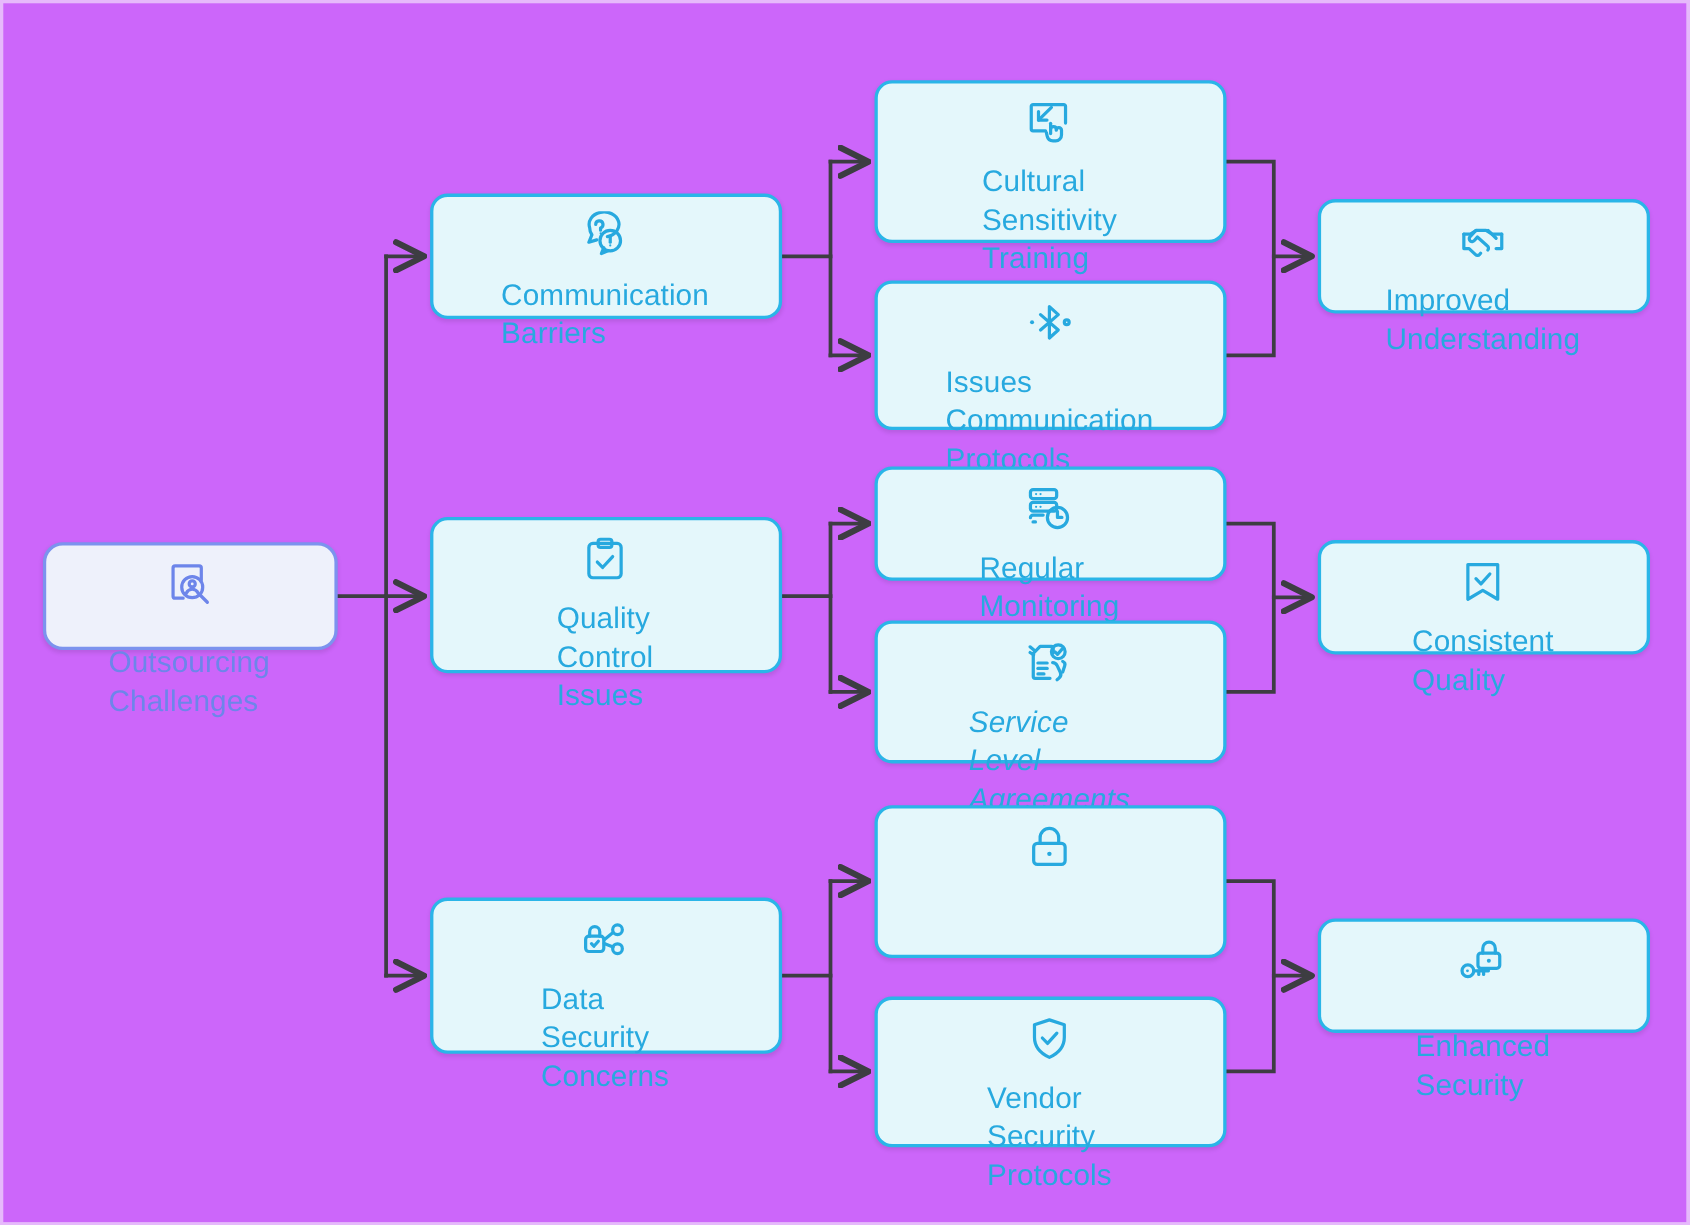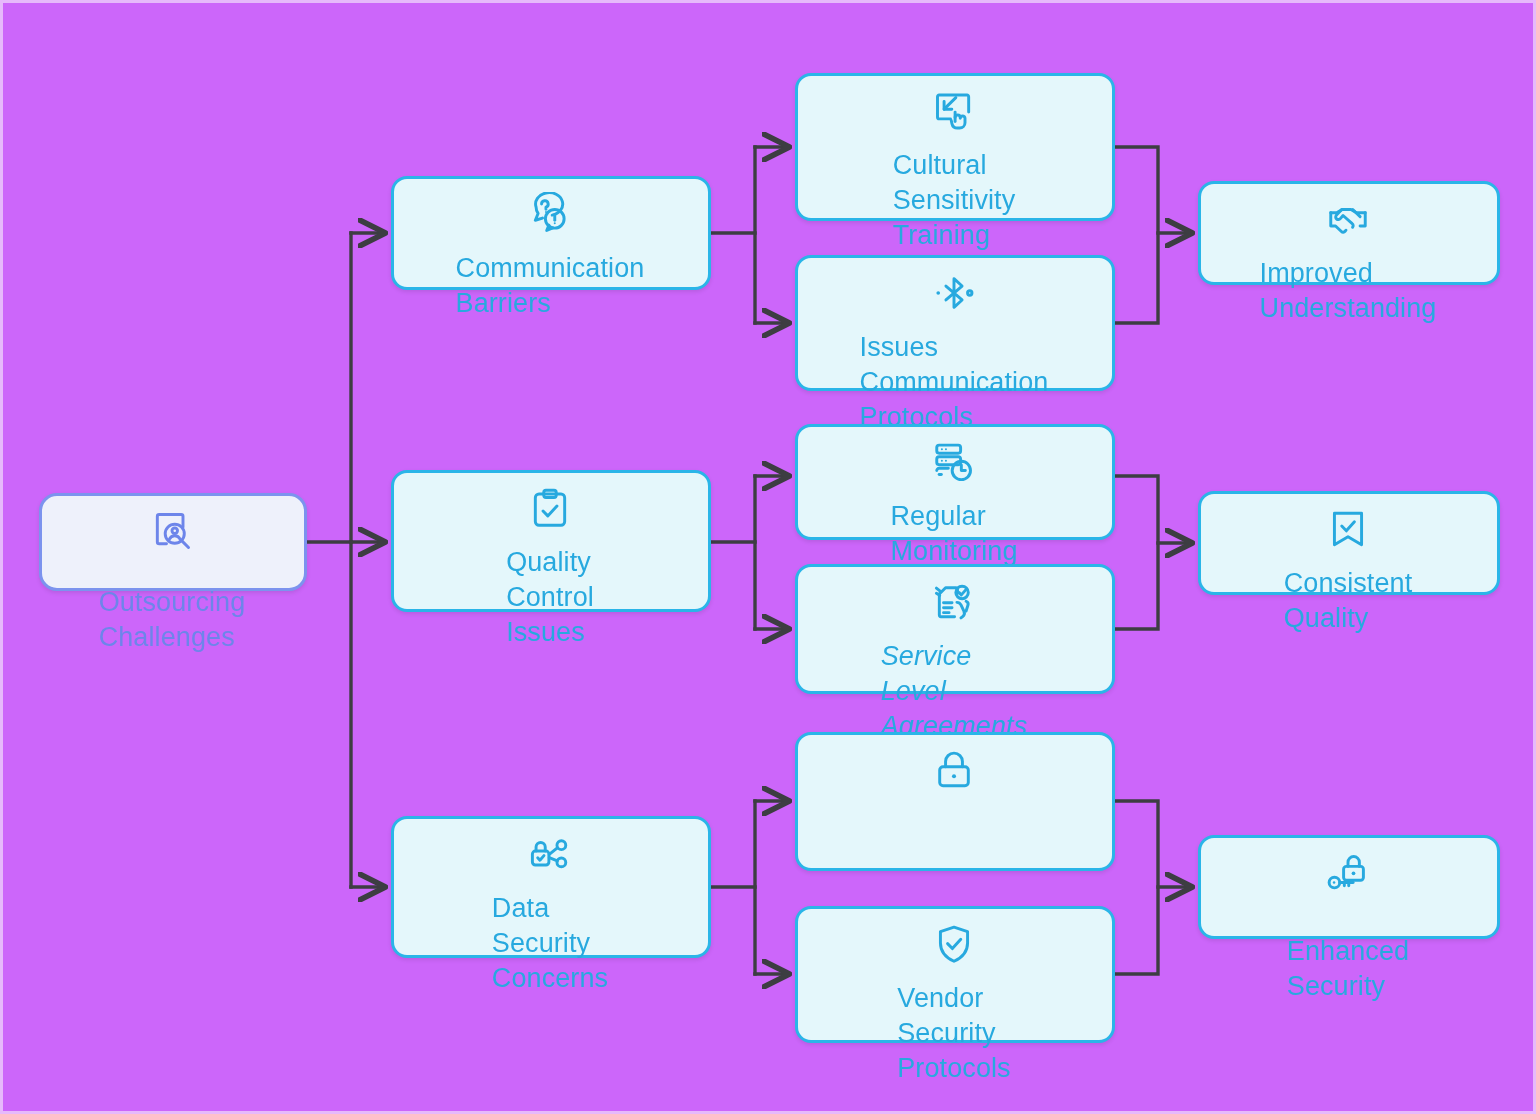--- a/index.html
+++ b/index.html
@@ -68,21 +68,21 @@
     display: block;
   }
 
   
   #n-root   { left: 36px;   top: 490px; width: 268px; height: 98px; }
   #n-comm   { left: 388px;  top: 173px; width: 320px; height: 114px; }
   #n-qual   { left: 388px;  top: 467px; width: 320px; height: 142px; }
   #n-data   { left: 388px;  top: 813px; width: 320px; height: 142px; }
   #n-cult   { left: 792px;  top: 70px;  width: 320px; height: 148px; }
   #n-clear  { left: 792px;  top: 252px; width: 320px; height: 136px; }
-  #n-reg    { left: 792px;  top: 421px; width: 320px; height: 116px; }
+  #n-reg    { left: 792px;  top: 421px; width: 320px; height: 104px; }
   #n-sla    { left: 792px;  top: 561px; width: 320px; height: 130px; font-style: italic; }
   #n-robust { left: 792px;  top: 729px; width: 320px; height: 139px; }
   #n-vendor { left: 792px;  top: 903px; width: 320px; height: 137px; }
   #n-imp    { left: 1195px; top: 178px; width: 302px; height: 104px; }
   #n-cons   { left: 1195px; top: 488px; width: 302px; height: 104px; }
   #n-enh    { left: 1195px; top: 832px; width: 302px; height: 104px; gap: 38px; }
 </style>
 </head>
 <body>
 

